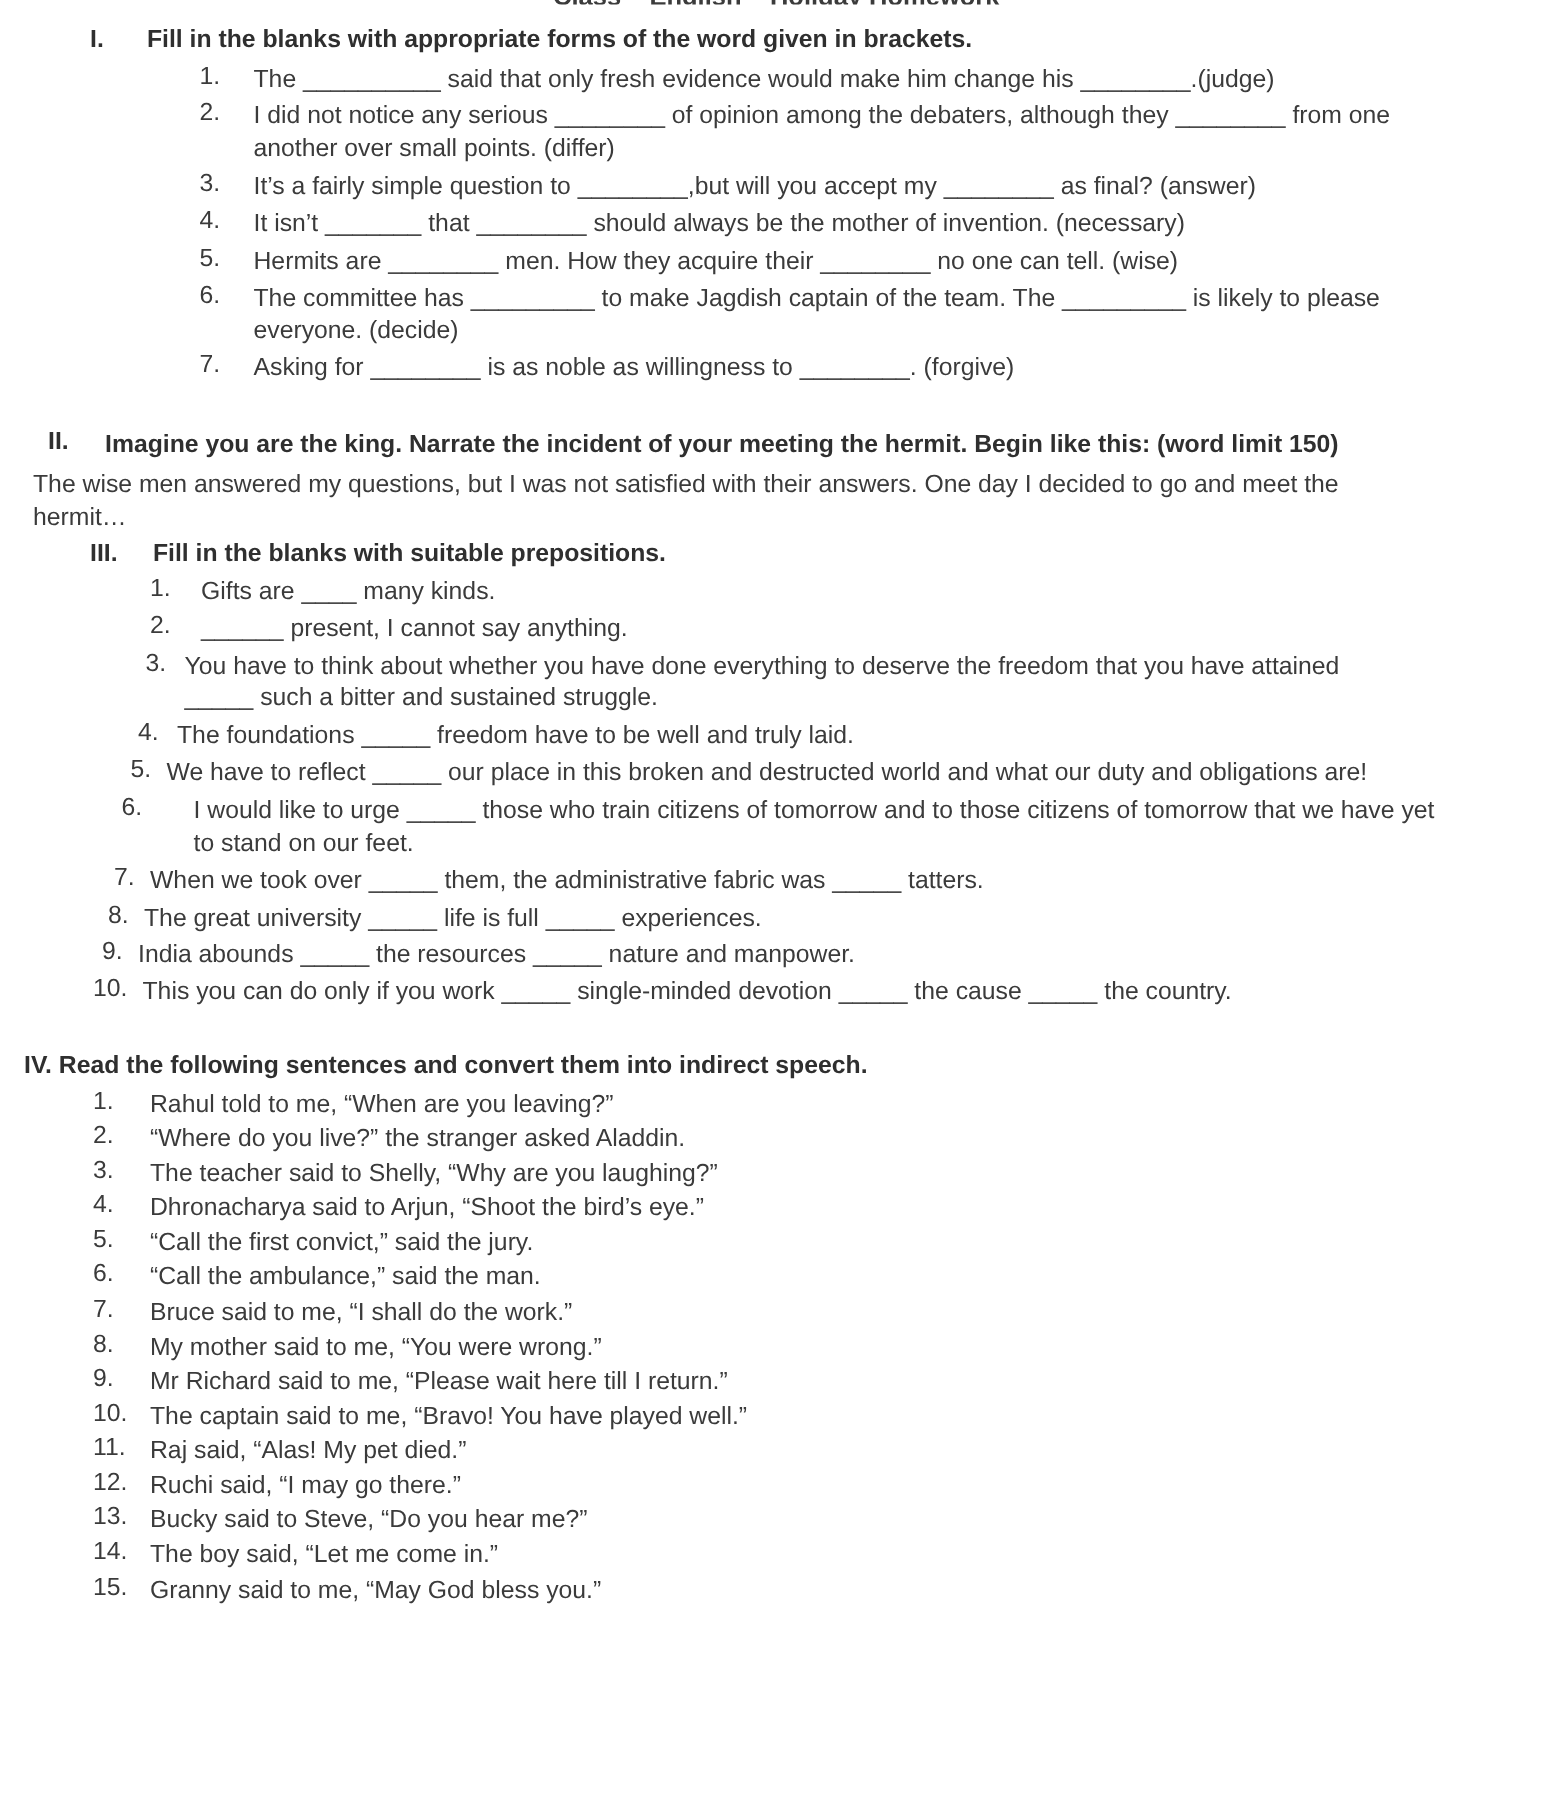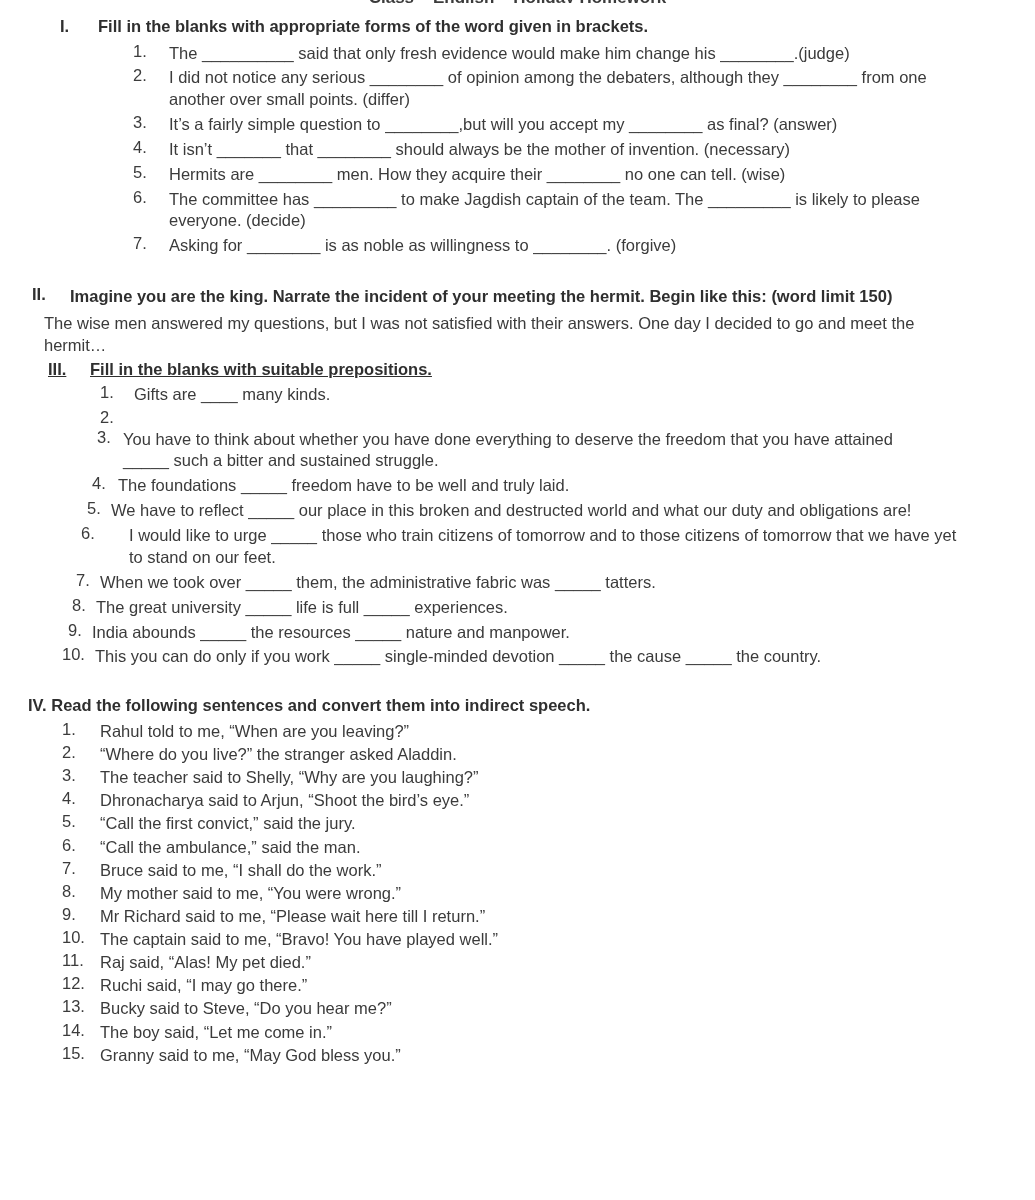--- a/index.html
+++ b/index.html
@@ -64,25 +64,25 @@
   .sec1-head { padding-left: 60px; }
   .sec1-head .sec-num { width: 38px; }
   .sec1-head .sec-title { max-width: 840px; }
 
   
   .sec2-head { padding-left: 32px; }
   .sec2-head .sec-num { width: 38px; }
   .sec2-head .sec-title { max-width: 870px; line-height: 1.28; }
 
   
-  .sec3-head { padding-left: 48px; text-decoration: underline; }
+  .sec3-head { padding-left: 60px; }
   .sec3-head .sec-num { width: 42px; }
 
   
-  .sec4-head { padding-left: 28px; font-weight: bold; }
+  .sec4-head { padding-left: 16px; font-weight: bold; }
 
   
   .olist { margin: 0; padding: 0; list-style: none; }
   .oitem {
     display: flex;
     align-items: flex-start;
   }
   .onum {
     flex: 0 0 auto;
     text-align: left;
@@ -102,23 +102,23 @@
   .sec4-list .otext { max-width: 820px; line-height: 1.25; }
 
   
   .sec3-list { margin: 0; padding: 0; list-style: none; }
   .sec3-list .oitem { margin-bottom: 3.5px; }
   .sec3-list .onum { width: 34px; flex: 0 0 auto; }
   .sec3-list .otext { max-width: 830px; line-height: 1.30; }
 
   
   .para {
+    padding-left: 22px;
     max-width: 930px;
     line-height: 1.32;
-    margin-left: 44px;
   }
 
   .gap-sm { height: 8px; }
   .gap-lg { height: 26px; }
 </style>
 </head>
 <body>
 
 <div class="page">
 
@@ -181,20 +181,21 @@
       <span class="sec-title">Fill in the blanks with suitable prepositions.</span>
     </div>
     <div style="height:7px"></div>
     <ul class="sec3-list">
       <li class="oitem" style="padding-left:100px;">
         <span class="onum">1.</span>
         <span class="otext">Gifts are ____ many kinds.</span>
       </li>
       <li class="oitem" style="padding-left:100px;">
         <span class="onum">2.</span>
+        <span class="otext"> ______ present, I cannot say anything.</span>
       </li>
       <li class="oitem" style="padding-left:97px;">
         <span class="onum" style="width:26px">3.</span>
         <span class="otext" style="text-indent:0; max-width:812px;">You have to think about whether you have done everything to deserve the freedom that you have attained _____ such a bitter and sustained struggle.</span>
       </li>
       <li class="oitem" style="padding-left:92px;">
         <span class="onum" style="width:26px">4.</span>
         <span class="otext">The foundations _____ freedom have to be well and truly laid.</span>
       </li>
       <li class="oitem" style="padding-left:87px;">

